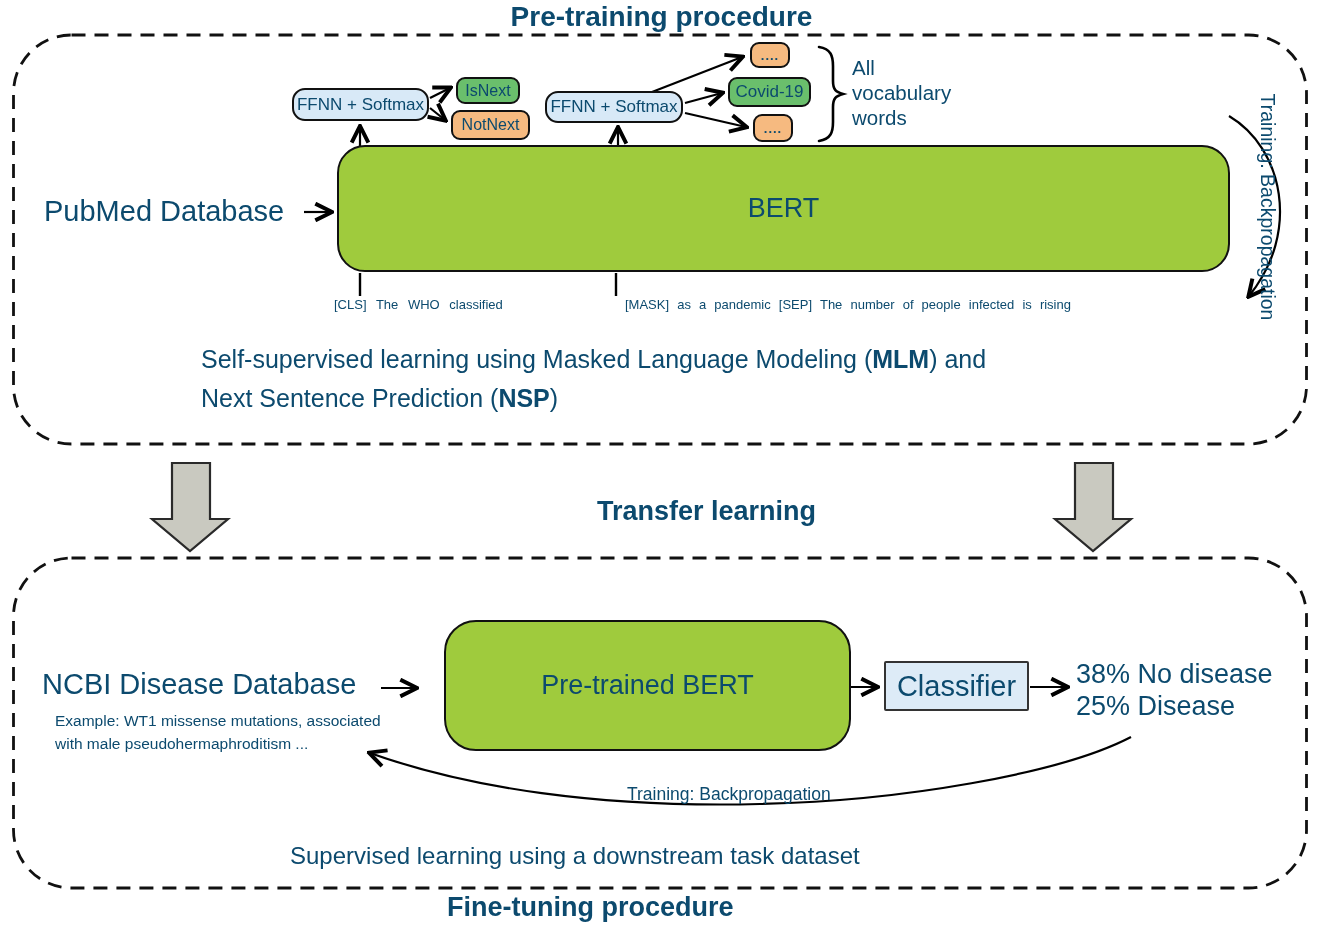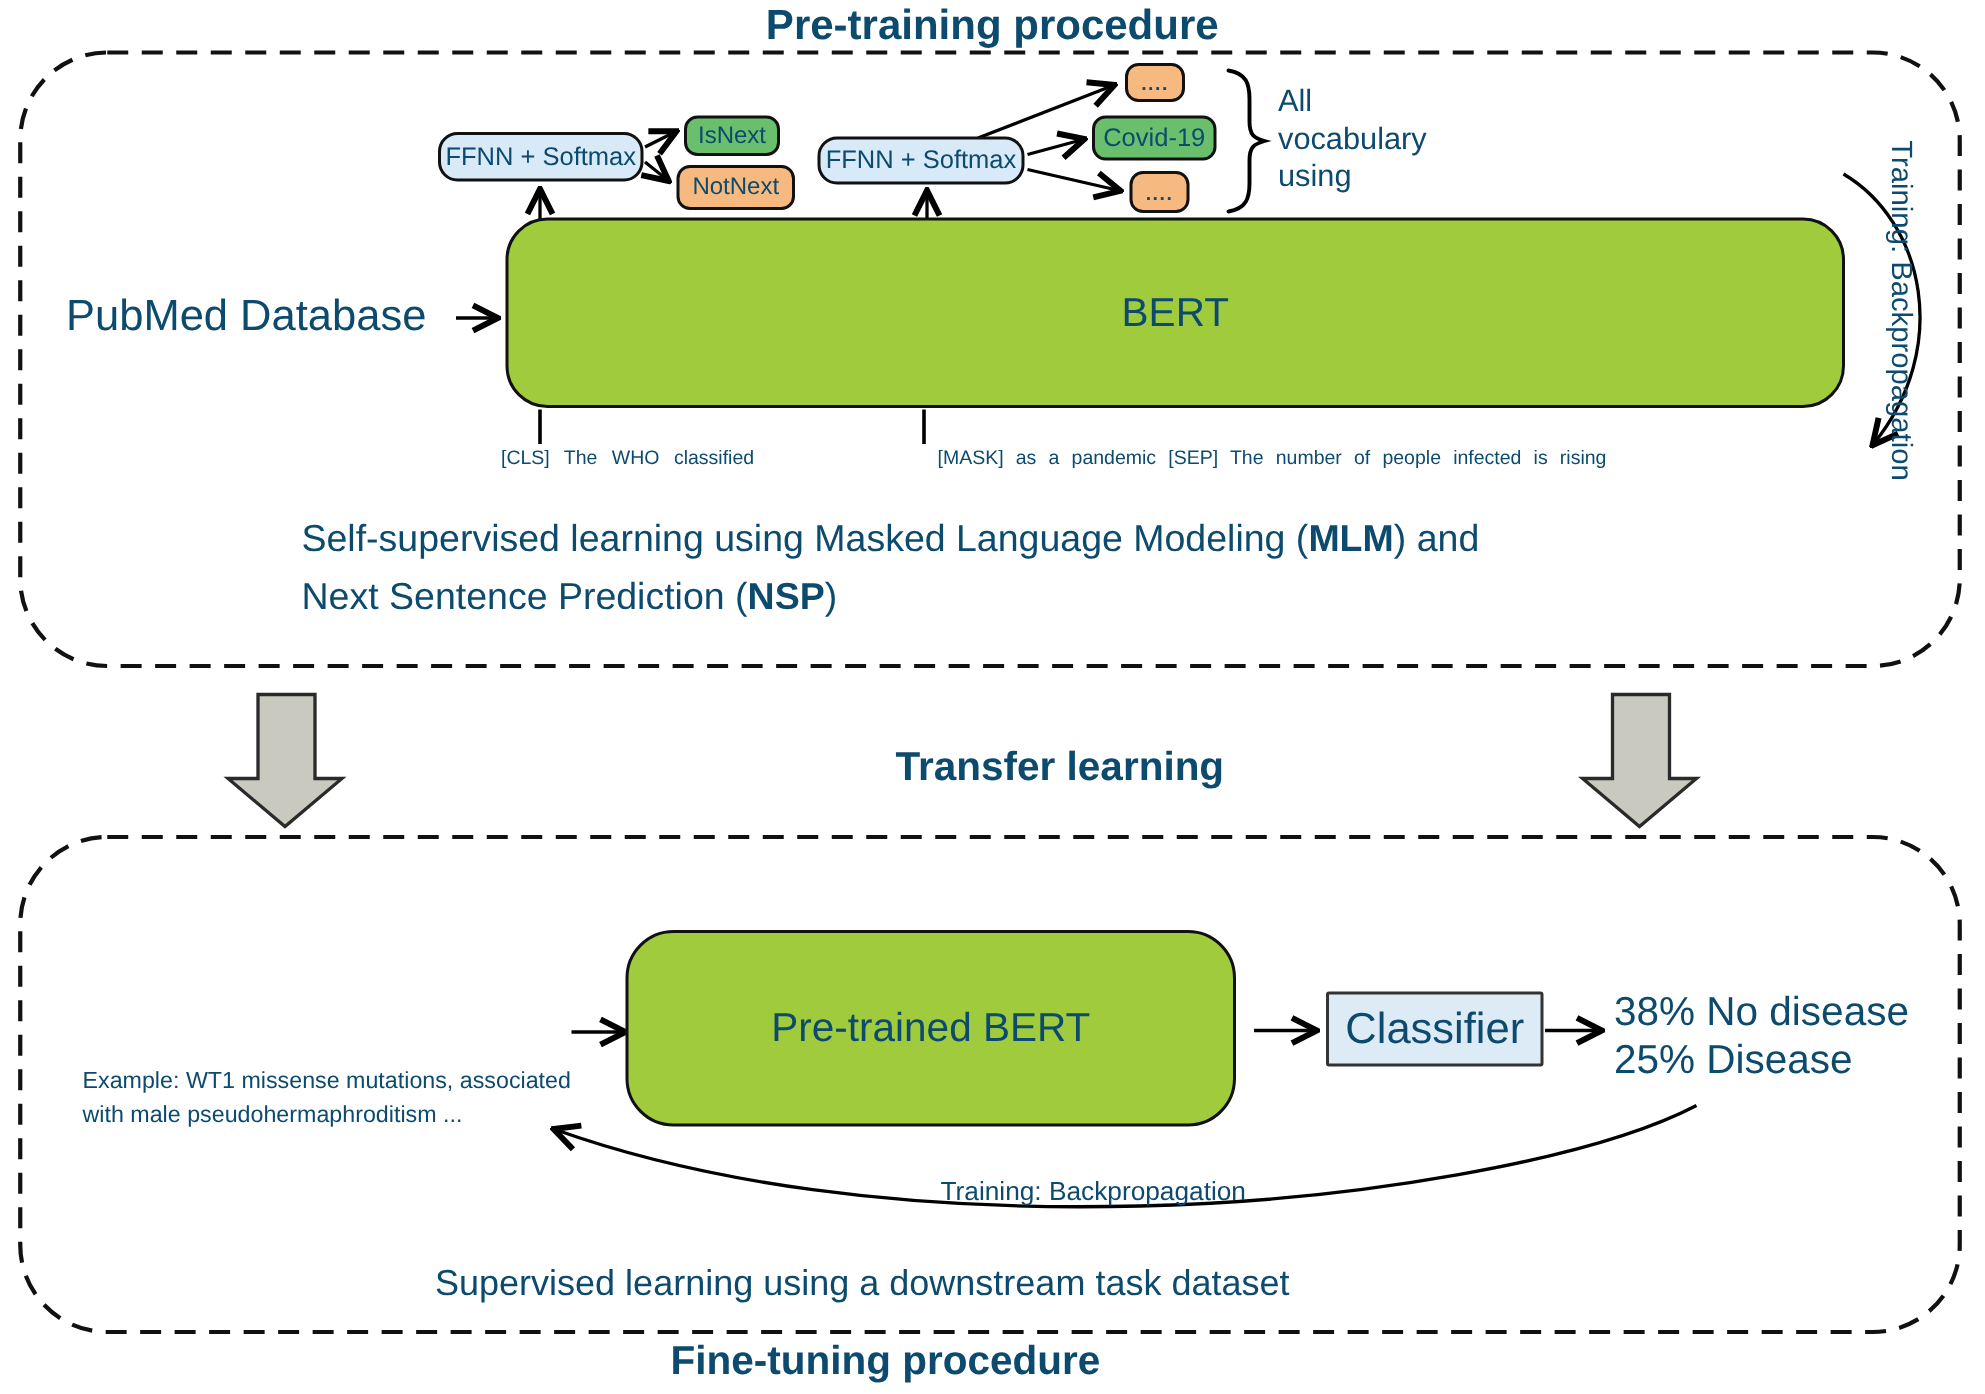--- a/index.html
+++ b/index.html
@@ -86,43 +86,44 @@
   </div>
   <div class="box smallOrange dots" style="left:750px;top:42px;width:40px;height:26px;">
     <span>....</span>
   </div>
   <div class="box smallGreen" style="left:728px;top:77px;width:83px;height:30px;font-size:17px;">
     <span>Covid-19</span>
   </div>
   <div class="box smallOrange dots" style="left:753px;top:114px;width:40px;height:28px;">
     <span>....</span>
   </div>
-  <div class="lbl" style="left:852px;top:55px;width:118px;font-size:20.5px;line-height:25px;white-space:normal;">All vocabulary using</div>
+  <div class="lbl" style="left:852px;top:55px;width:118px;font-size:20.5px;line-height:25px;white-space:normal;">All vocabulary words</div>
 
   <div class="lbl" style="left:44px;top:195px;font-size:29px;">PubMed Database</div>
 
   <div class="box bigGreen" style="left:337px;top:145px;width:893px;height:127px;">
     <span>BERT</span>
   </div>
 
   <div class="lbl sentence" style="left:334px;top:297px;word-spacing:6px;">[CLS] The WHO classified</div>
   <div class="lbl sentence" style="left:625px;top:297px;word-spacing:4.5px;">[MASK] as a pandemic [SEP] The number of people infected is rising</div>
 
   <div class="vtext" style="left:1267px;top:207px;">Training: Backpropagation</div>
 
   <div class="lbl cap" style="left:165px;top:340px;"><span>Self-supervised learning using Masked Language Modeling (</span><b>MLM</b><span>) and</span><br><span>Next Sentence Prediction (</span><b>NSP</b><span>)</span></div>
 
   <div class="lbl title" style="left:597px;top:496px;font-size:27px;">Transfer learning</div>
 
+  <div class="lbl" style="left:42px;top:668px;font-size:29px;">NCBI Disease Database</div>
   <div class="lbl small-ex" style="left:55px;top:710px;">
     <span>Example: WT1 missense mutations, associated</span><br>
     <span>with male pseudohermaphroditism ...</span>
   </div>
 
-  <div class="box bigGreen" style="left:417px;top:620px;width:407px;height:131px;border-radius:32px;">
+  <div class="box bigGreen" style="left:444px;top:620px;width:407px;height:131px;border-radius:32px;">
     <span>Pre-trained BERT</span>
   </div>
 
   <div class="box classifier" style="left:884px;top:661px;width:145px;height:50px;">
     <span>Classifier</span>
   </div>
 
   <div class="lbl out" style="left:1076px;top:659px;">
     <span>38% No disease</span><br>
     <span>25% Disease</span>

